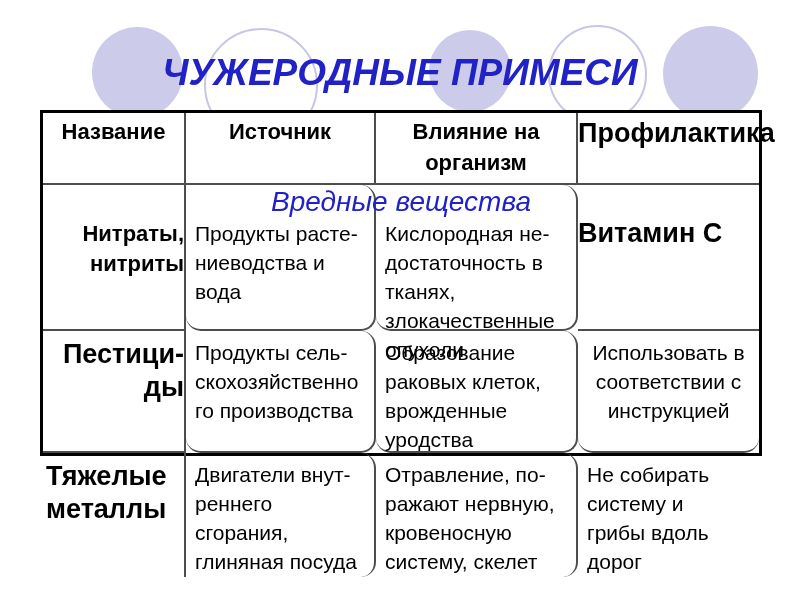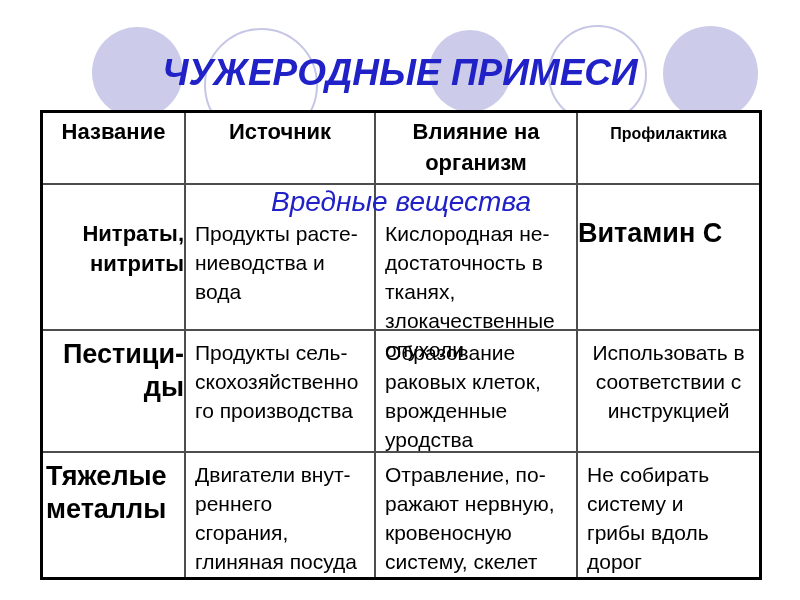--- a/index.html
+++ b/index.html
@@ -19,38 +19,38 @@
   #c4{left:548px;top:25px;width:95px;height:95px;}
   #c5{left:663px;top:26px;width:95px;height:95px;}
 
   .title{
     position:absolute;top:44px;left:0;width:800px;
     text-align:center;font-size:37px;line-height:42px;
     font-weight:bold;font-style:italic;color:#2121c8;z-index:2;margin-top:8px;
   }
 
   .table{
-    position:absolute;left:40px;top:110px;width:722px;height:470px;
+    position:absolute;left:40px;top:110px;width:722px;height:346px;
     background:#fff;border:3px solid #000;box-sizing:border-box;
     display:grid;
     grid-template-columns:143px 190px 202px 181px;
     grid-template-rows:72px 146px 122px 124px;
     z-index:3;
   }
   .cell{
     box-sizing:border-box;white-space:pre-line;overflow:visible;
     border-right:2px solid #4d4d4d;border-bottom:2px solid #4d4d4d;
   }
   .lastcol{border-right:none;}
   .lastrow{border-bottom:none;}
 
   .h{font-weight:bold;font-size:22px;line-height:31px;text-align:center;padding-top:3px;}
-  .h.small{font-size:16px;padding-top:5px;}
+  .h.small{font-size:27px;padding-top:5px;}
 
-  .body{font-size:21px;line-height:29px;padding:7px 4px 0 9px;text-align:left;}
+  .body{font-size:21px;line-height:29px;padding:7px 4px 0 9px;text-align:left;border-radius:15px;}
   .padband{padding-top:34px;}           
 
   .namecell{font-weight:bold;text-align:right;}
   .name1{font-size:22px;line-height:30px;padding-top:34px;}
   .name2{font-size:27px;line-height:33px;padding-top:7px;}
   .name3{font-size:27px;line-height:33px;text-align:left;padding:7px 0 0 3px;}
 
   .prev1{font-weight:bold;font-size:27px;line-height:29px;text-align:left;padding-top:34px;}
   .prevcenter{text-align:center;padding-left:4px;padding-right:4px;}
 

